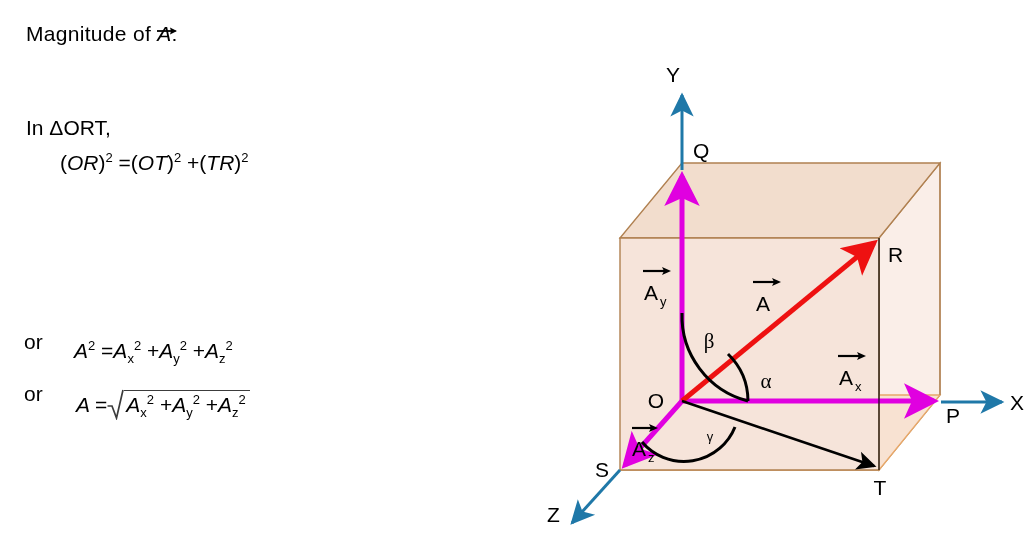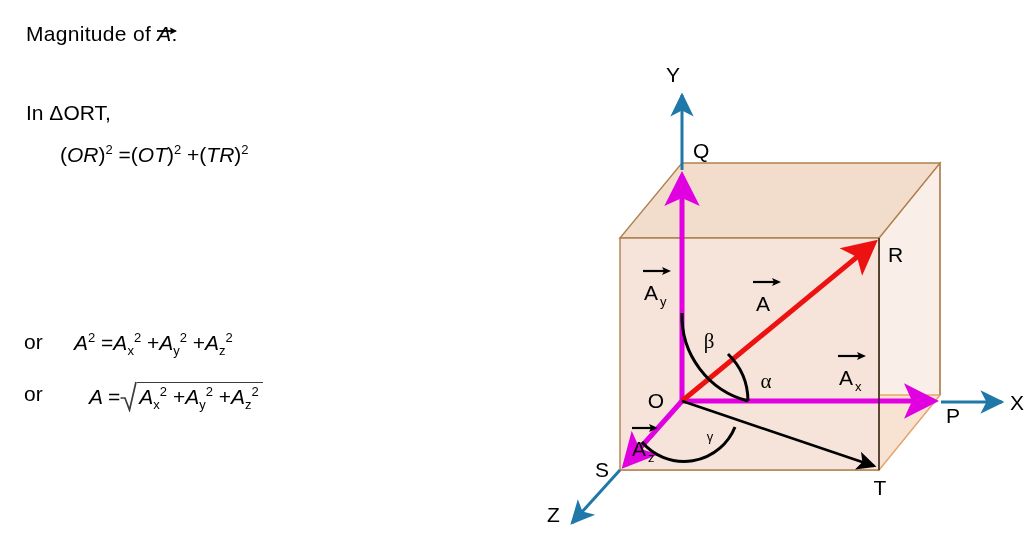--- a/index.html
+++ b/index.html
@@ -32,20 +32,21 @@
   }
 
   .heading {
     font-size: 21px;
     letter-spacing: 0.3px;
   }
 
   .eqline {
     font-size: 21px;
     font-style: italic;
+    margin-top: 8px;
   }
 
   .plainline {
     font-size: 21px;
   }
 
   .up {
     font-size: 13px;
     vertical-align: super;
     font-style: normal;
@@ -120,40 +121,40 @@
 
 <div id="derivation">
 
   <div class="txt heading" style="left:26px; top:22px;">
     <span>Magnitude of </span><span class="vec" style="font-style:italic;"><span class="vbar"><svg width="22" height="13" viewBox="0 0 22 13">
             <line x1="1" y1="9" x2="18" y2="9" stroke="#000" stroke-width="1.8"></line>
             <path d="M21 9 L14 5.6 L15 9 L14 12.4 Z" fill="#000"></path>
           </svg></span><span>A</span></span><span>:</span>
   </div>
 
-  <div class="txt plainline" style="left:26px; top:101px;">In ΔORT,</div>
+  <div class="txt plainline" style="left:26px; top:116px;">In ΔORT,</div>
 
   <div class="txt eqline" style="left:60px; top:142px;">
     <span class="op">(</span><span>OR</span><span class="op">)</span><span class="up">2</span>
     <span class="op">=</span><span class="op">(</span><span>OT</span><span class="op">)</span><span class="up">2</span>
     <span class="op">+</span><span class="op">(</span><span>TR</span><span class="op">)</span><span class="up">2</span>
   </div>
 
 
 
   <div class="txt plainline" style="left:24px; top:330px;">or</div>
   <div class="txt eqline" style="left:74px; top:330px;">
     <span>A</span><span class="up">2</span>
     <span class="op">=</span><span>A</span><span class="sub">x</span><span class="up">2</span>
     <span class="op">+</span><span>A</span><span class="sub">y</span><span class="up">2</span>
     <span class="op">+</span><span>A</span><span class="sub">z</span><span class="up">2</span>
   </div>
 
   <div class="txt plainline" style="left:24px; top:382px;">or</div>
-  <div class="txt eqline" style="left:89px; top:382px;">
+  <div class="txt eqline" style="left:76px; top:382px;">
     <span>A</span>
     <span class="op">=</span><span class="radwrap"><span class="radsvg"><svg width="18" height="34" viewBox="0 0 18 34">
             <path d="M0.5 20 L5 20 L9.5 32 L16 4" stroke="#3c3c3c" stroke-width="1.7" fill="none" stroke-linejoin="miter"></path>
           </svg></span><span class="radbody"><span>A</span><span class="sub">x</span><span class="up">2</span>
       <span class="op">+</span><span>A</span><span class="sub">y</span><span class="up">2</span>
       <span class="op">+</span><span>A</span><span class="sub">z</span><span class="up">2</span></span></span>
   </div>
 </div>
 
 <div id="diagram">

